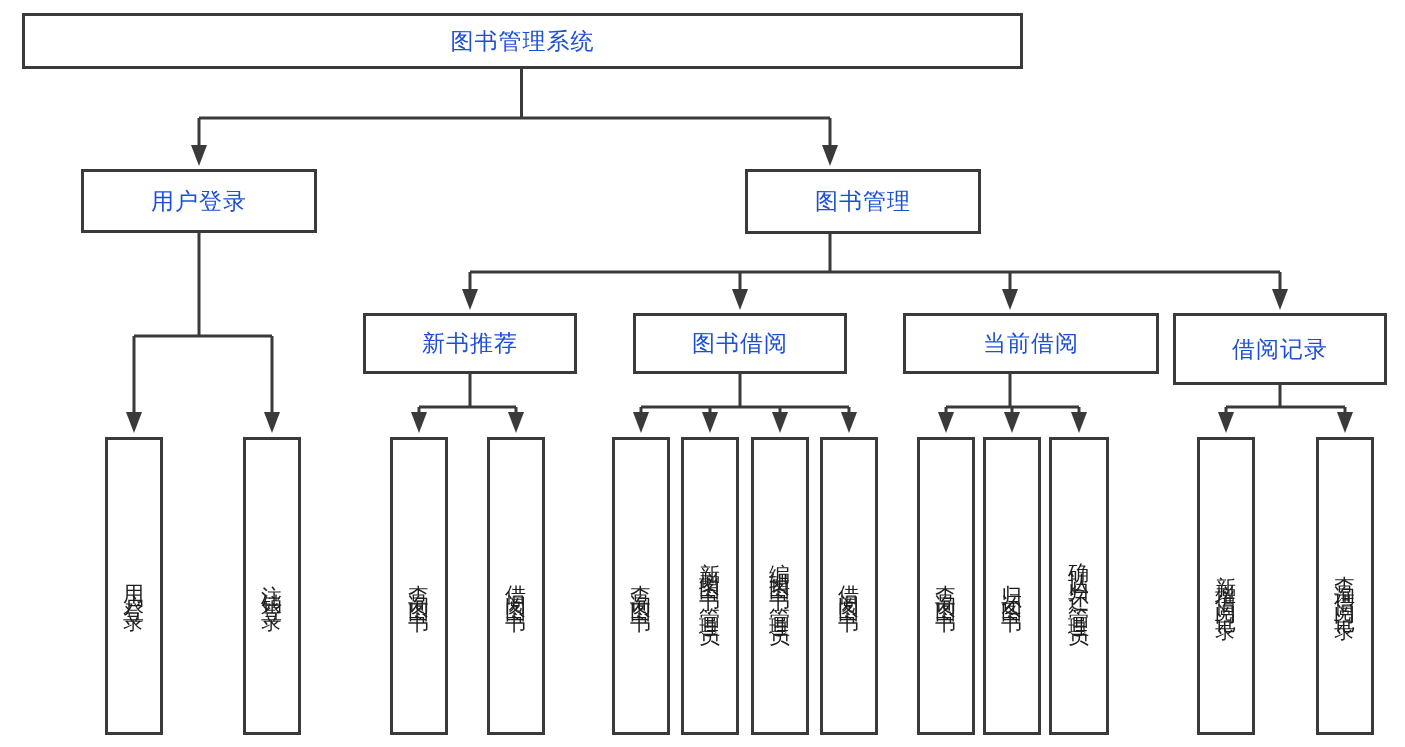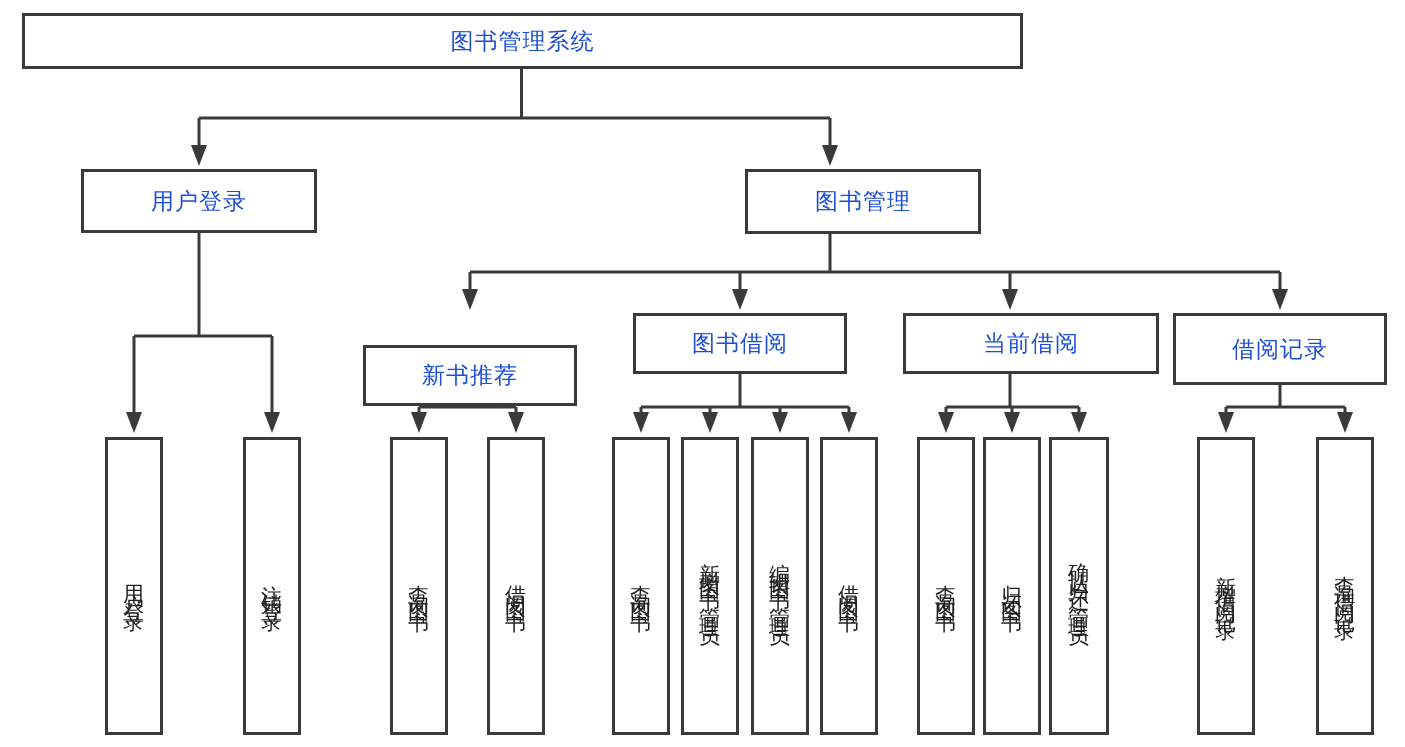--- a/index.html
+++ b/index.html
@@ -87,21 +87,21 @@
     <span class="hlabel">图书管理系统</span>
   </div>
 
   <div class="hnode" style="left:81px;top:169px;width:236px;height:64px;">
     <span class="hlabel">用户登录</span>
   </div>
   <div class="hnode" style="left:712px;top:169px;width:236px;height:65px;margin-left:33px;">
     <span class="hlabel">图书管理</span>
   </div>
 
-  <div class="hnode" style="left:363px;top:313px;width:214px;height:61px;margin-top:32px;">
+  <div class="hnode" style="left:363px;top:313px;width:214px;height:61px;">
     <span class="hlabel">新书推荐</span>
   </div>
   <div class="hnode" style="left:633px;top:313px;width:214px;height:61px;">
     <span class="hlabel">图书借阅</span>
   </div>
   <div class="hnode" style="left:903px;top:313px;width:256px;height:61px;">
     <span class="hlabel">当前借阅</span>
   </div>
   <div class="hnode" style="left:1173px;top:313px;width:214px;height:72px;">
     <span class="hlabel">借阅记录</span>

